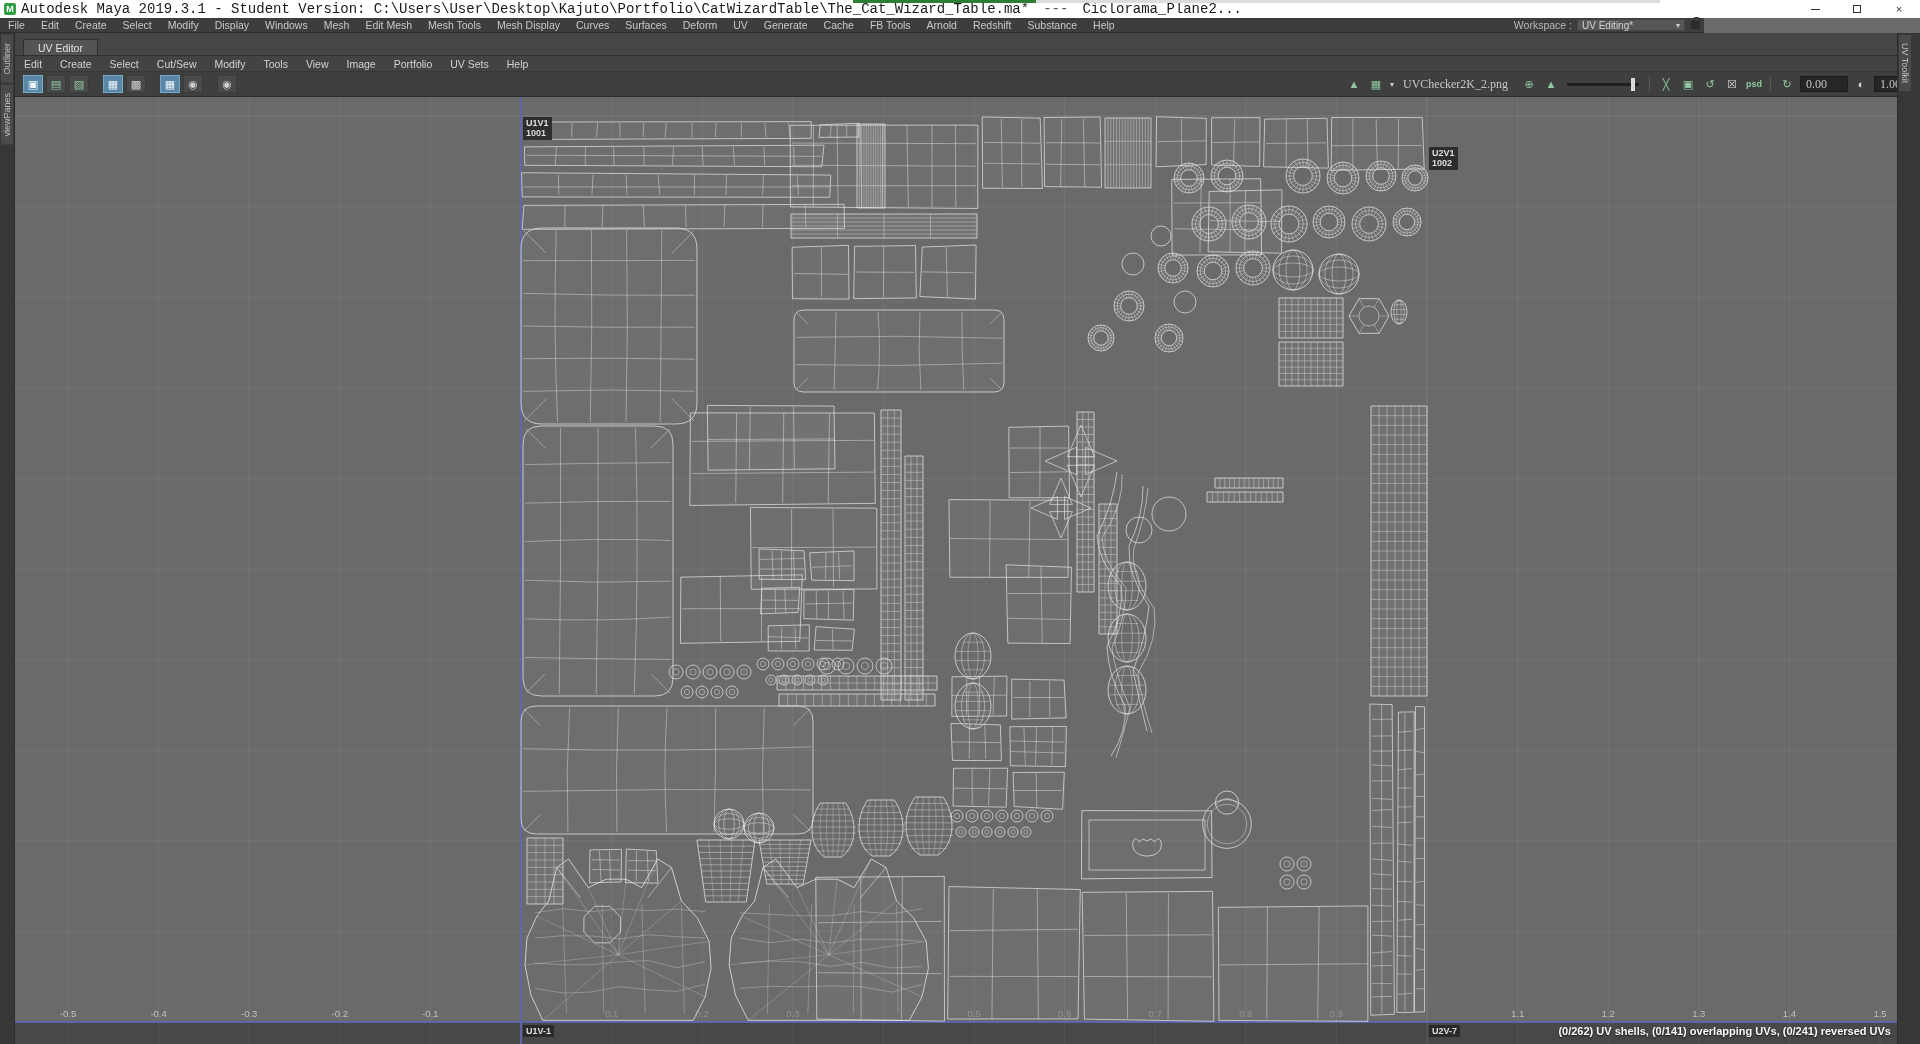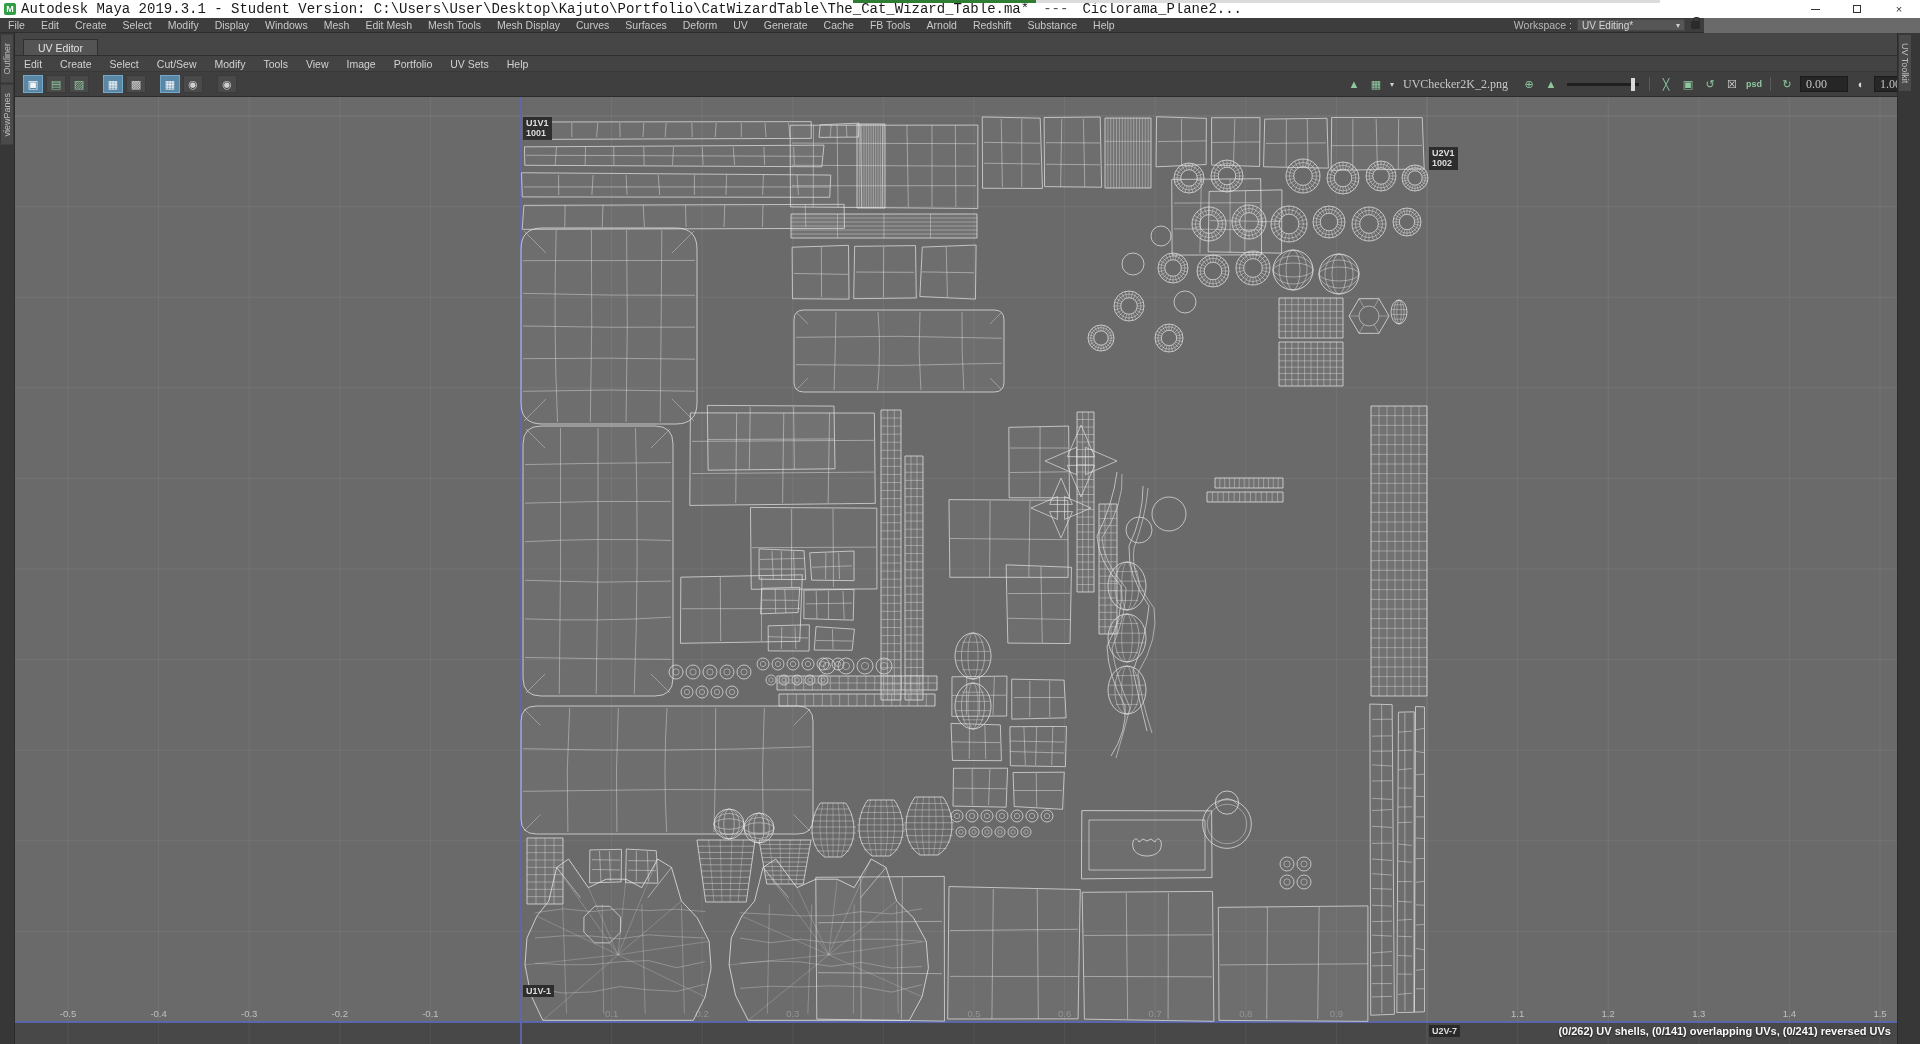--- a/index.html
+++ b/index.html
@@ -1862,21 +1862,21 @@
   <div id="below-axis-strip"></div>
   <div id="chips">
       <div class="tile-chip" style="left: 508px; top: 20px;">
         <div>U1V1</div>
         <div>1001</div>
       </div>
       <div class="tile-chip" style="left: 1414px; top: 20px; margin-top: 30px;">
         <div>U2V1</div>
         <div>1002</div>
       </div>
-      <div class="tile-chip" style="left: 508px; top: 888px;">
+      <div class="tile-chip" style="left: 508px; top: 928px;">
         <div>U1V-1</div>
       </div>
       <div class="tile-chip" style="left: 1414px; top: 928px;">
         <div>U2V-7</div>
       </div>
     </div>
   <div id="axis-labels">
       <span class="axis-label" style="left: 53px; top: 911px;">-0.5</span>
       <span class="axis-label" style="left: 143.6px; top: 911px;">-0.4</span>
       <span class="axis-label" style="left: 234.2px; top: 911px;">-0.3</span>

